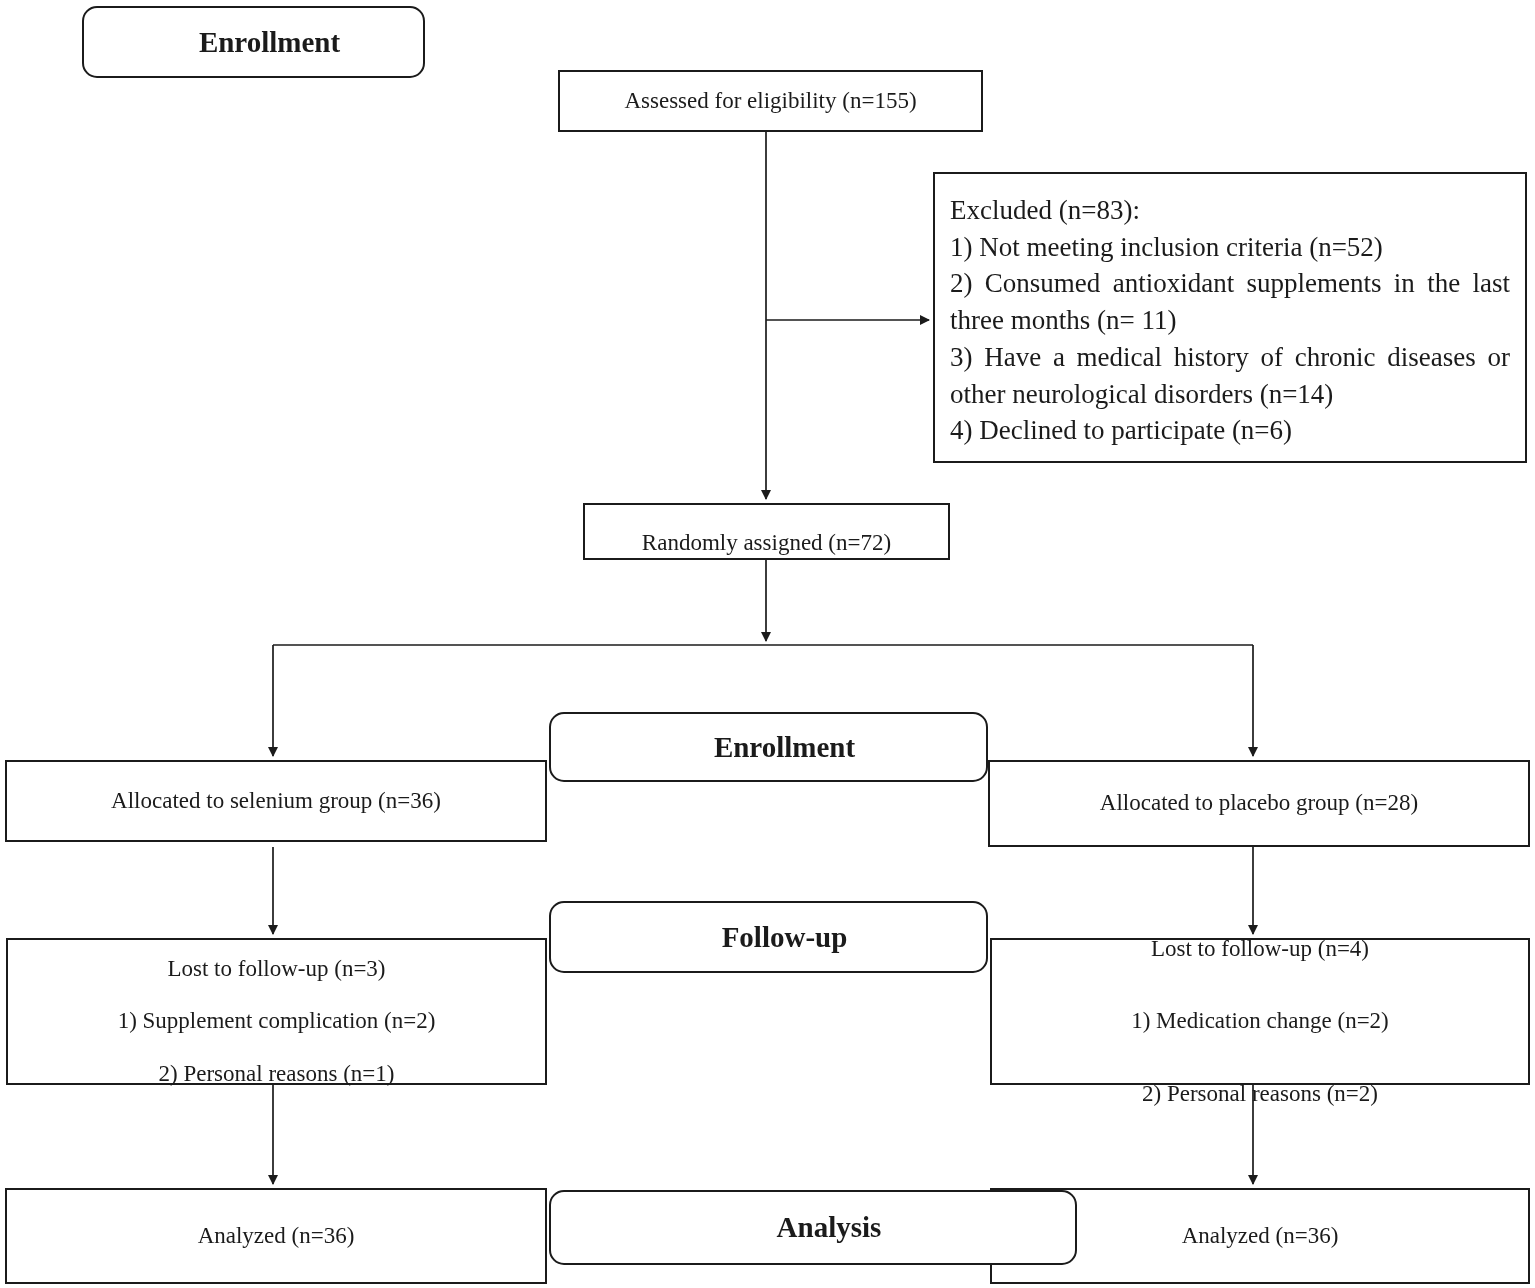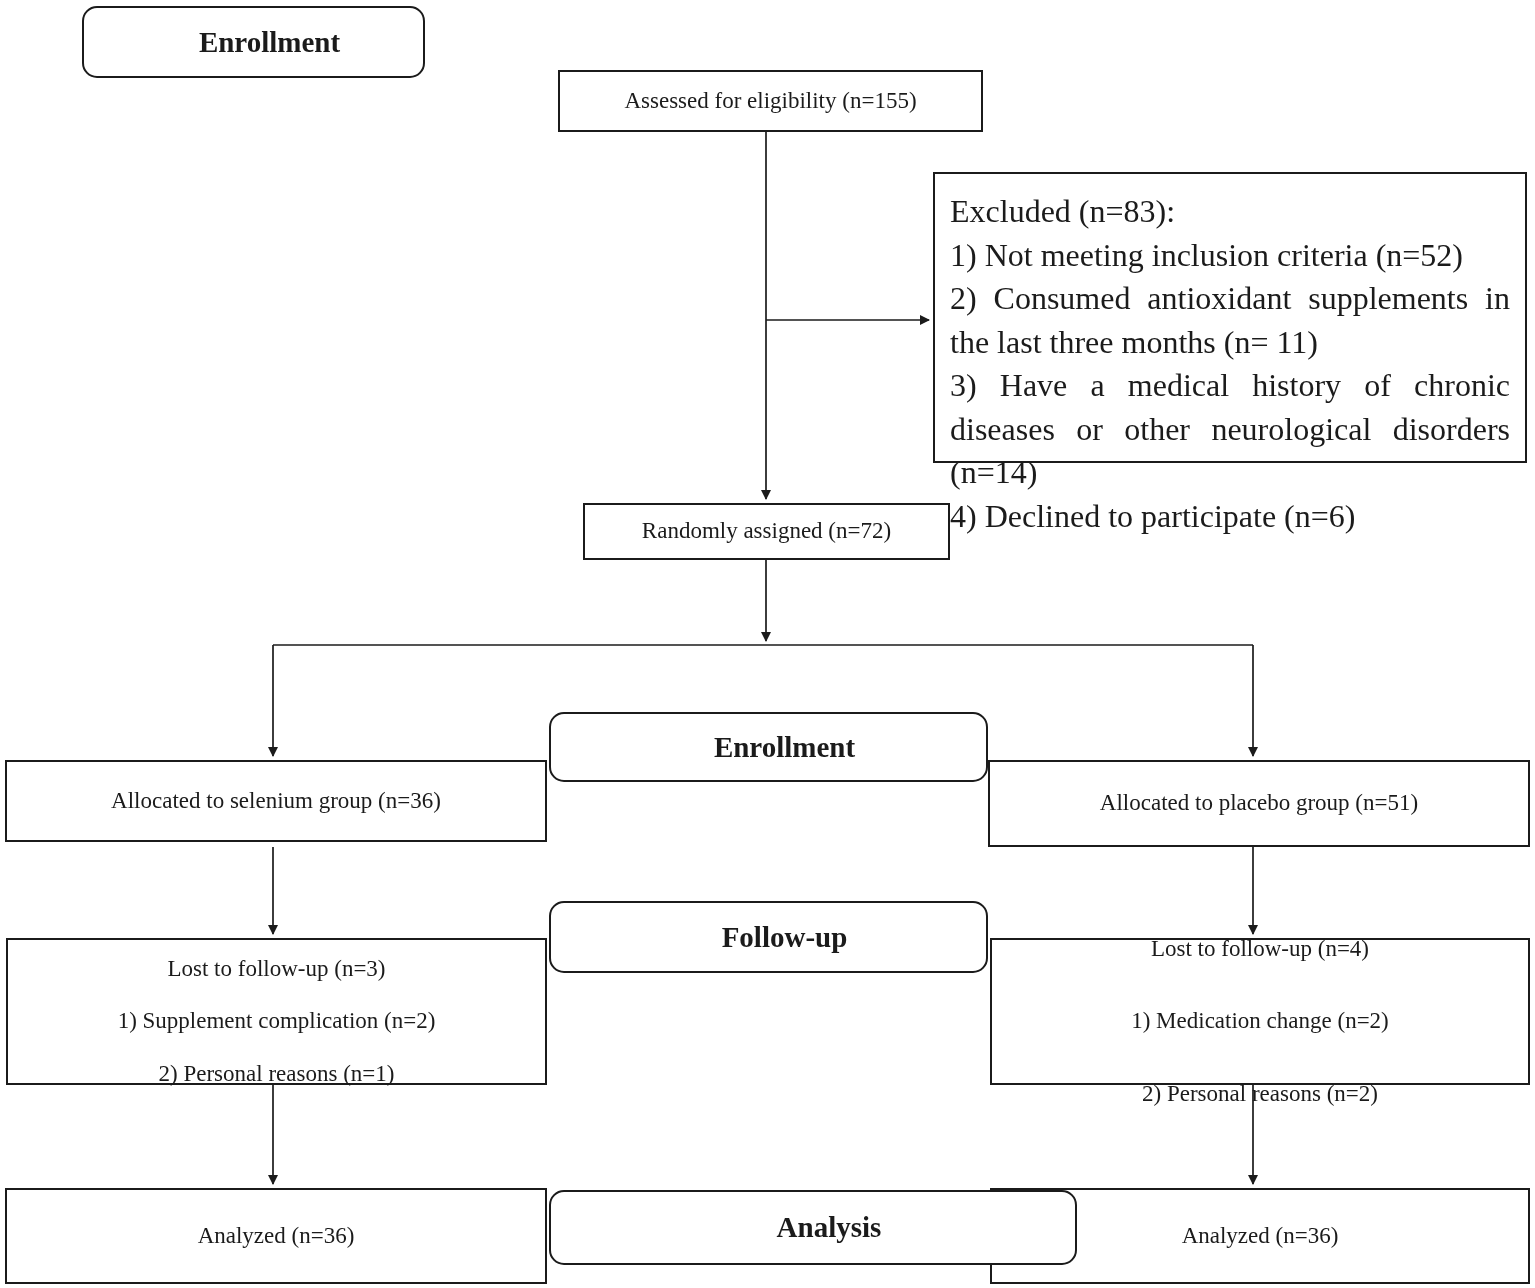--- a/index.html
+++ b/index.html
@@ -35,35 +35,35 @@
     border-radius:15px;
     font-weight:bold;
     font-size:29px;
     z-index:3;
     padding-left:32px;
   }
   .rect{z-index:2;}
   .box .line{display:block;width:100%;}
   .box-excluded{
     align-items:flex-start;
-    justify-content:flex-start;
+    justify-content:center;
     text-align:left;
     padding:16px 15px 10px 15px;
-    font-size:32px;
+    font-size:27px;
     line-height:1.36;
     font-family:Liberation Serif, serif;
   }
   .box-excluded .line{text-align:justify;}
   .box-excluded .line.title{text-align:left;}
   .multi .line{line-height:1.4;margin-top:20px;}
   
   .pos-enrollment{left:82px;top:6px;width:343px;height:72px;}
   .pos-assessed{left:558px;top:70px;width:425px;height:62px;}
   .pos-excluded{left:933px;top:172px;width:594px;height:291px;}
-  .pos-randomized{left:583px;top:503px;width:367px;height:57px;}
+  .pos-randomized{left:583px;top:503px;width:367px;height:57px;justify-content:flex-end;}
   .pos-allocation{left:549px;top:712px;width:439px;height:70px;}
   .pos-alloc-left{left:5px;top:760px;width:542px;height:82px;}
   .pos-alloc-right{left:988px;top:760px;width:542px;height:87px;}
   .pos-followup{left:549px;top:901px;width:439px;height:72px;}
   .pos-lost-left{left:6px;top:938px;width:541px;height:147px;}
   .pos-lost-right{left:990px;top:938px;width:540px;height:147px;gap:20px;}
   .pos-analysis{left:549px;top:1190px;width:528px;height:75px;}
   .pos-analyzed-left{left:5px;top:1188px;width:542px;height:96px;}
   .pos-analyzed-right{left:990px;top:1188px;width:540px;height:96px;}
 </style>
@@ -123,21 +123,21 @@
   </div>
 
   <div class="box rect pos-randomized">
     <span class="line">Randomly assigned (n=72)</span>
   </div>
 
   <div class="box rect pos-alloc-left">
     <span class="line">Allocated to selenium group (n=36)</span>
   </div>
   <div class="box rect pos-alloc-right">
-    <span class="line">Allocated to placebo group (n=51)</span>
+    <span class="line">Allocated to placebo group (n=28)</span>
   </div>
 
   <div class="box rect multi pos-lost-left">
     <span class="line">Lost to follow-up (n=3)</span>
     <span class="line">1) Supplement complication (n=2)</span>
     <span class="line">2) Personal reasons (n=1)</span>
   </div>
   <div class="box rect multi pos-lost-right">
     <span class="line">Lost to follow-up (n=4)</span>
     <span class="line">1) Medication change (n=2)</span>

